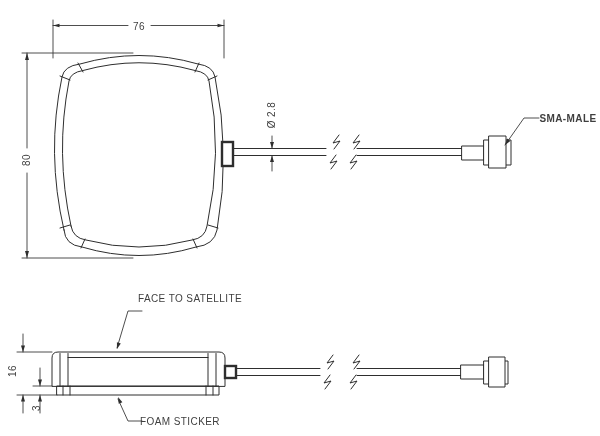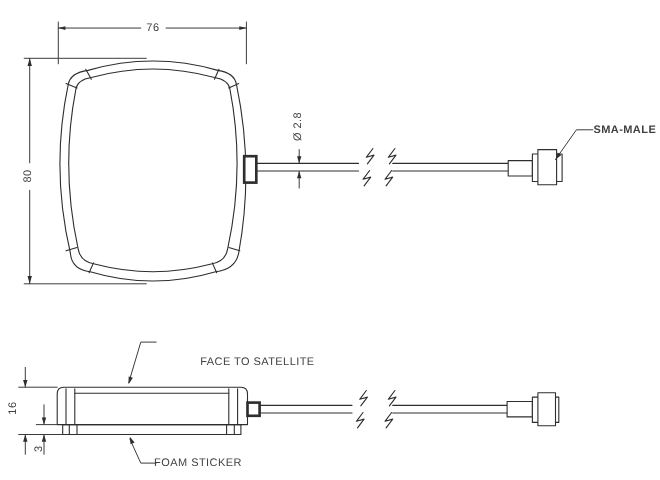--- a/index.html
+++ b/index.html
@@ -176,20 +176,20 @@
   </svg>
 
   <div class="lbl" style="left:139px; top:26px;">76</div>
 
   <div class="lbl rot" style="left:26px; top:160px;">80</div>
 
   <div class="lbl rot" style="left:271px; top:115px;">Ø 2.8</div>
 
   <div class="lbl" style="left:568px; top:118px;font-weight:bold;">SMA-MALE</div>
 
-  <div class="lbl" style="left:190px; top:329px;margin-left:44px;">FACE TO SATELLITE</div>
+  <div class="lbl" style="left:190px; top:298px;">FACE TO SATELLITE</div>
 
   <div class="lbl" style="left:180px; top:421px;">FOAM STICKER</div>
 
   <div class="lbl rot" style="left:12px; top:371px;">16</div>
 
   <div class="lbl rot" style="left:36px; top:408px;">3</div>
 </div>
 
 </body></html>

